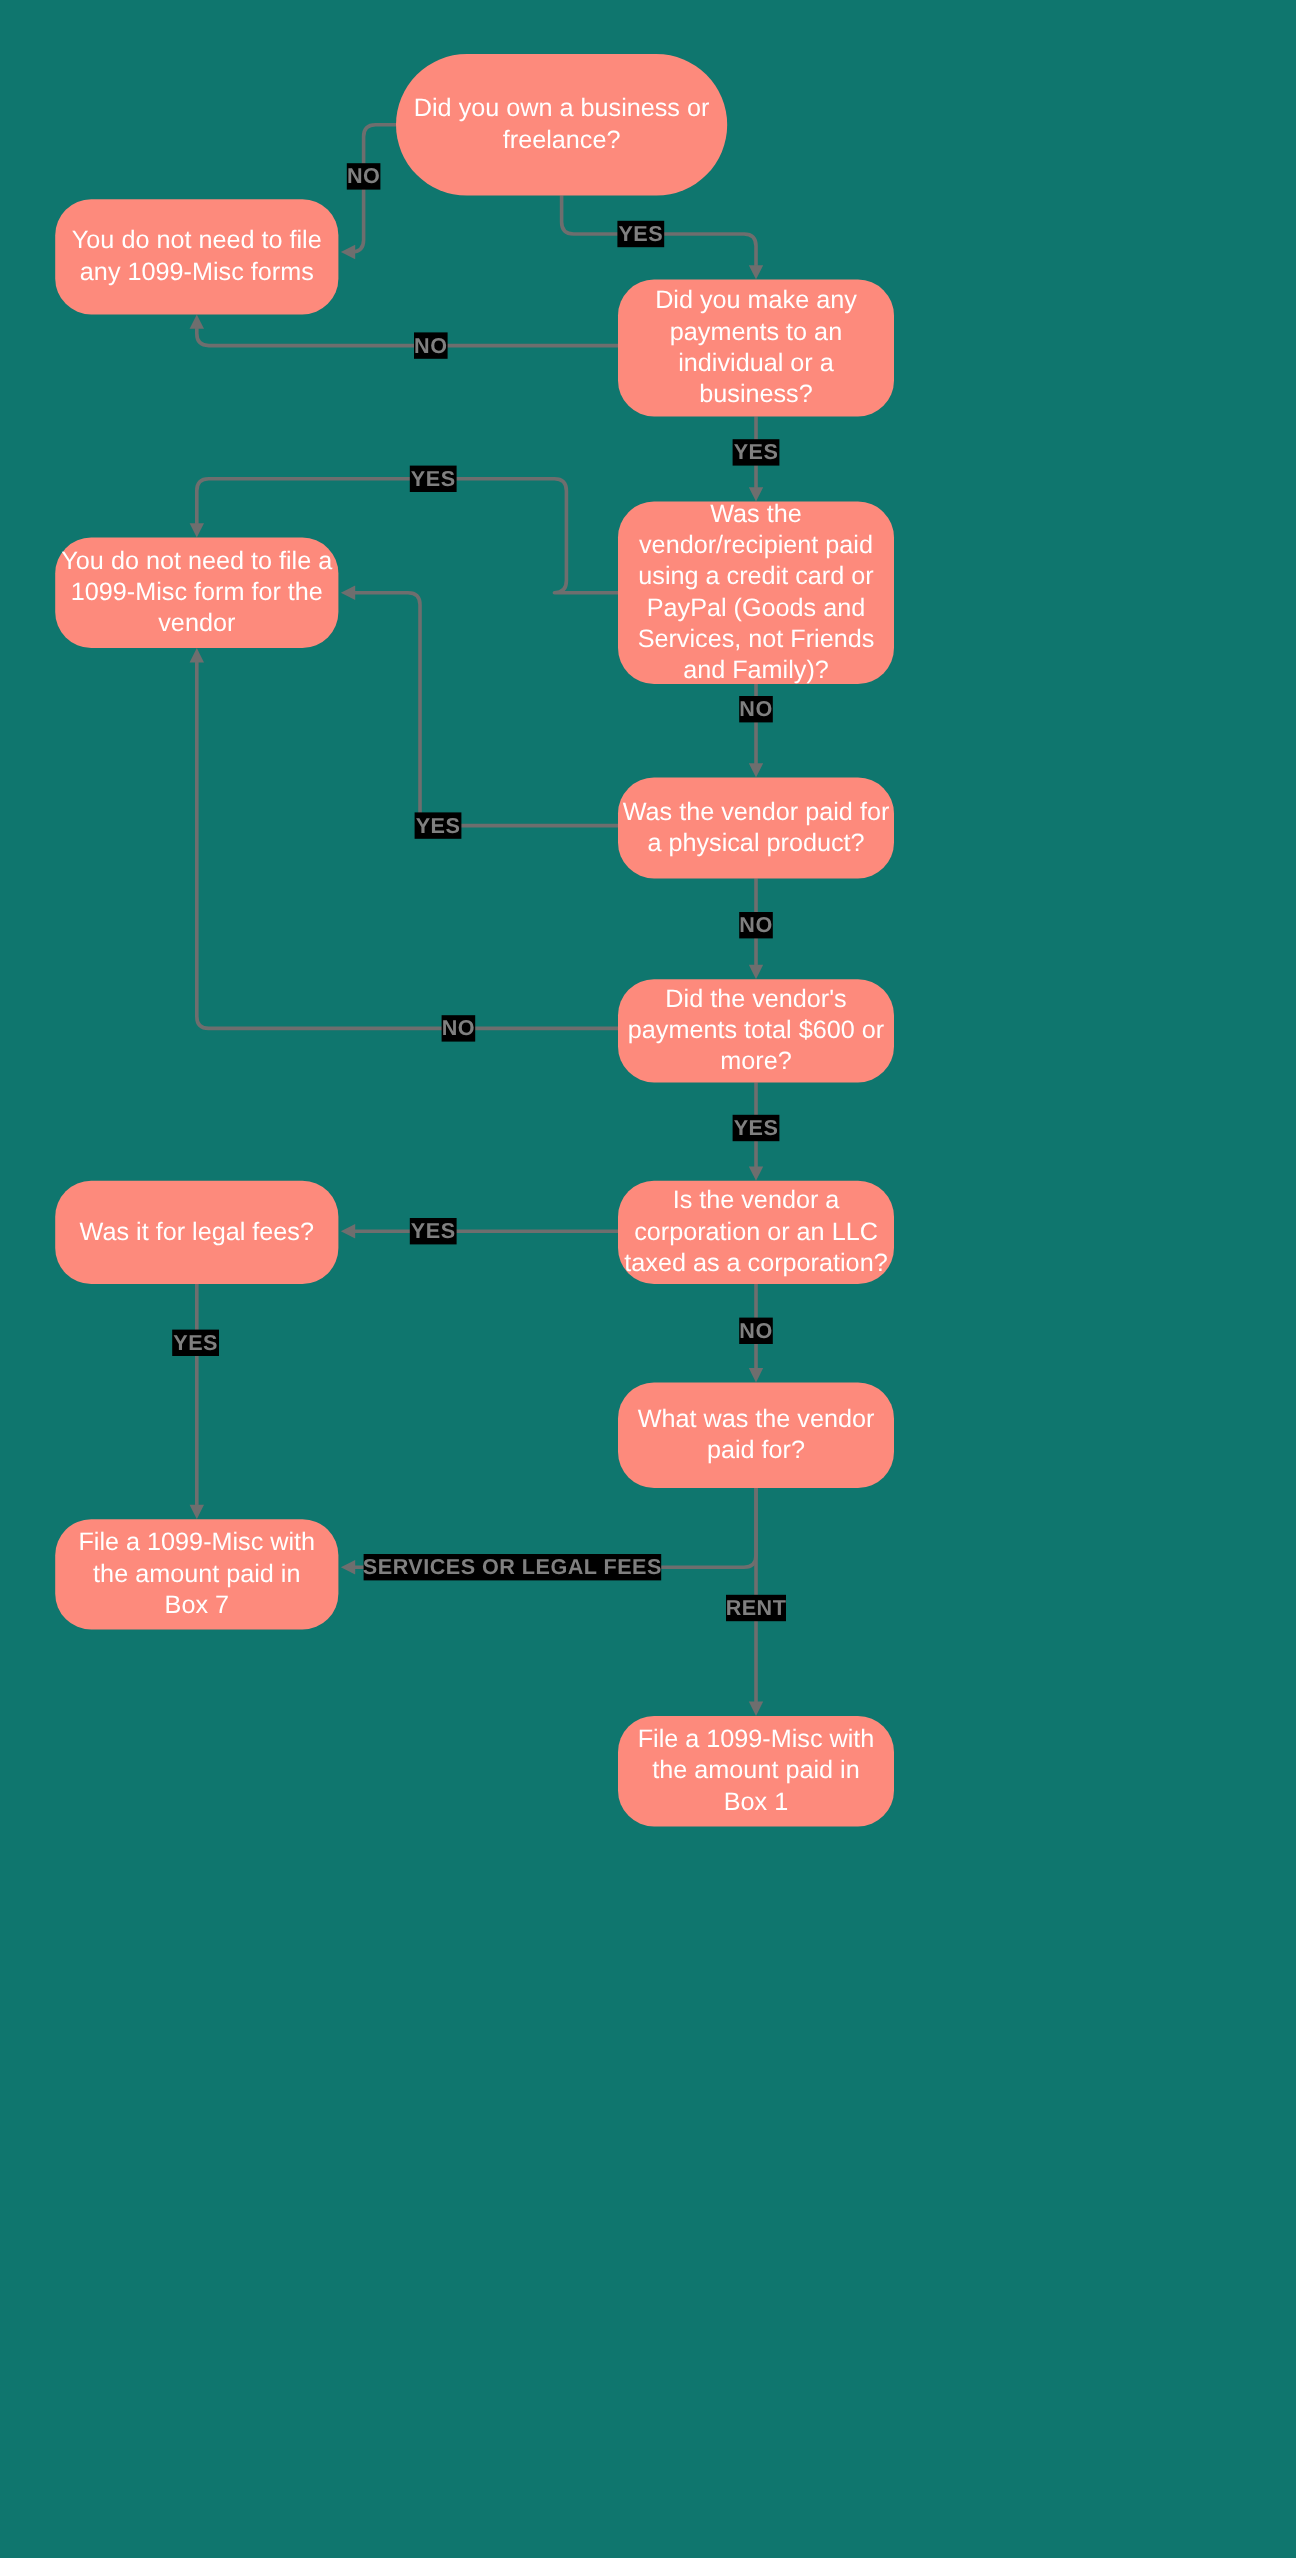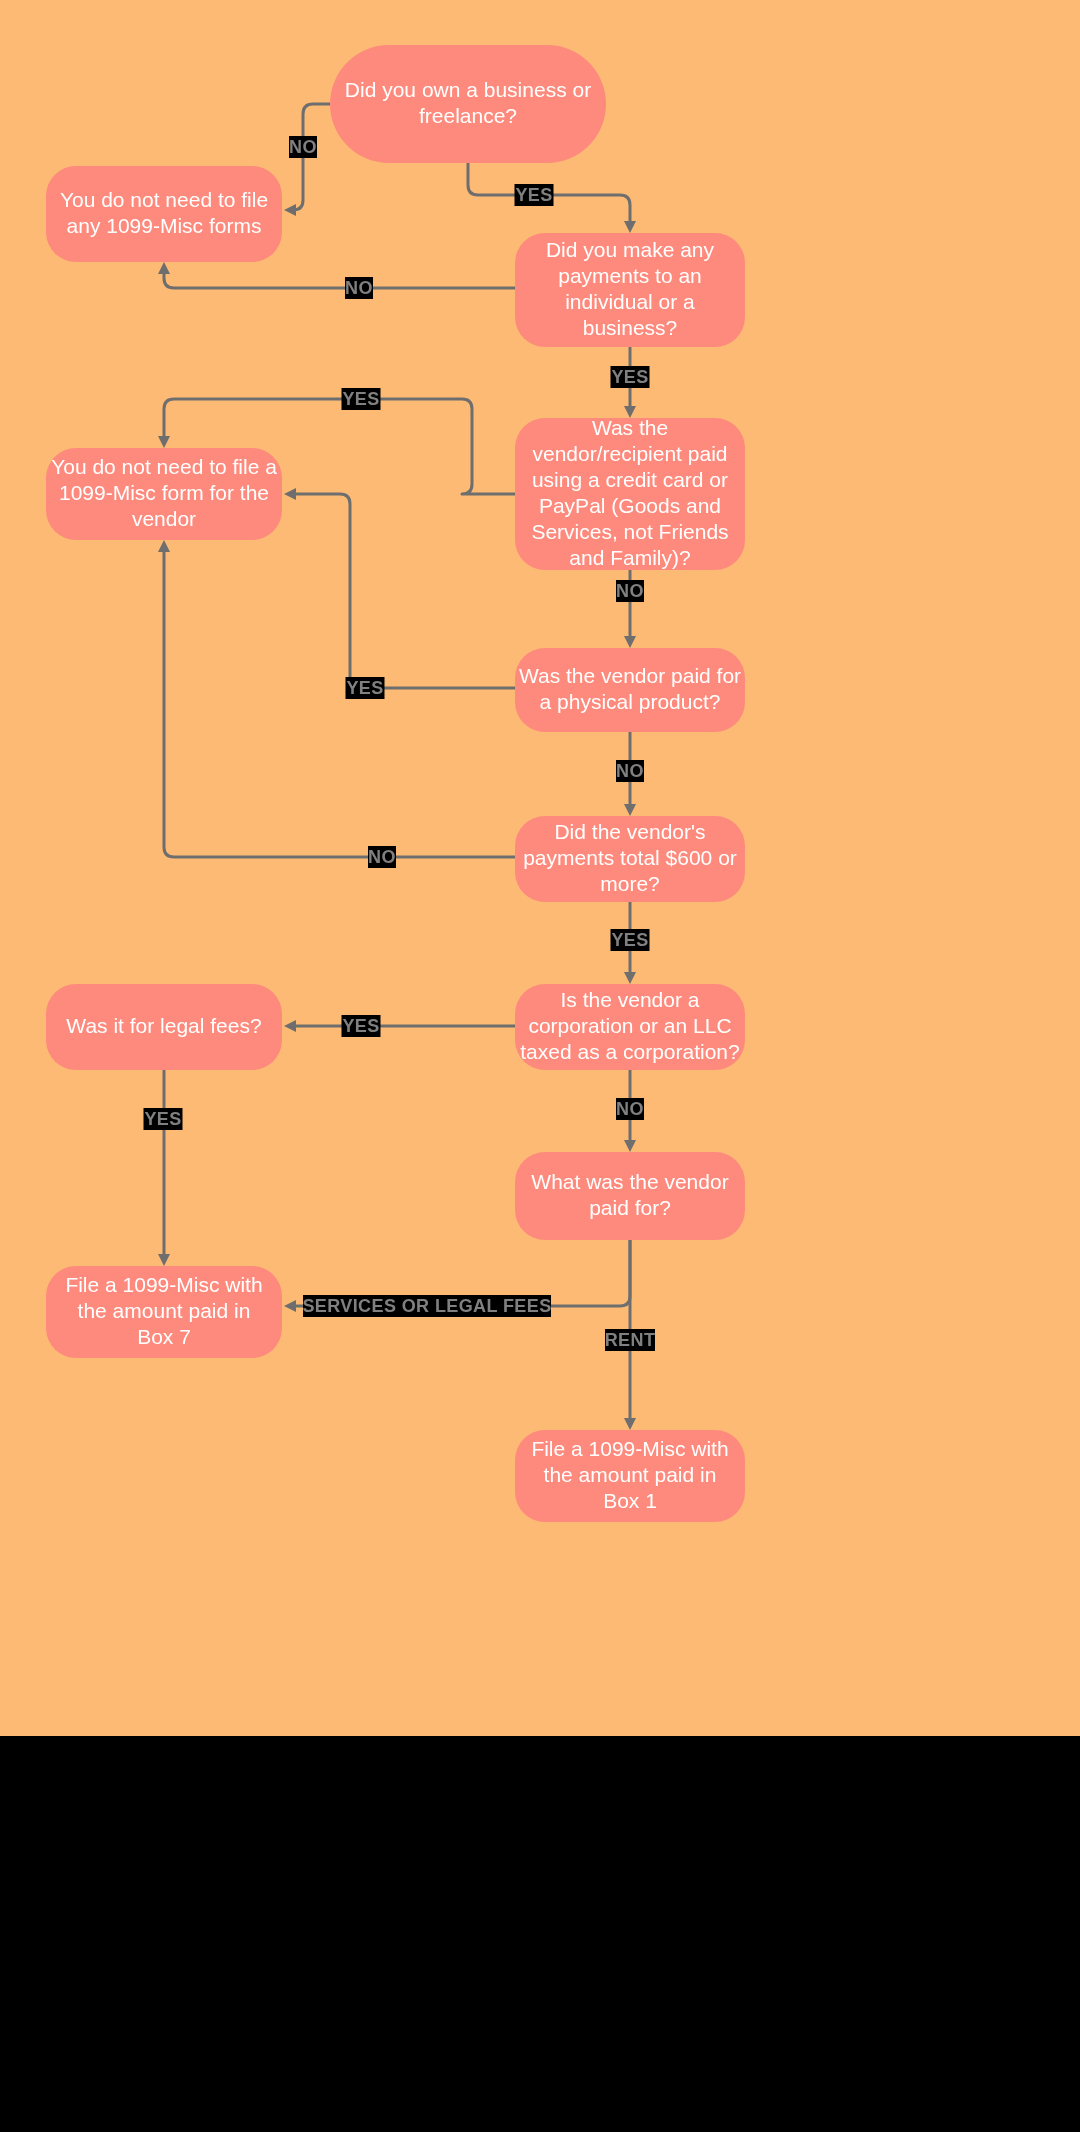--- a/index.html
+++ b/index.html
@@ -9,22 +9,22 @@
   }
   body {
     width: 1080px;
     height: 2132px;
     overflow: hidden;
     font-family: "Liberation Sans", sans-serif;
   }
   #flowchart-root {
     position: relative;
     width: 1080px;
-    height: 1736px;
-    background: #fdba74;
+    height: 2132px;
+    background: #0f766e;
   }
   svg#flow-svg {
     display: block;
     width: 1080px;
     height: 2132px;
   }
   .node-shape {
     fill: #fd8a7c;
     stroke: none;
   }

